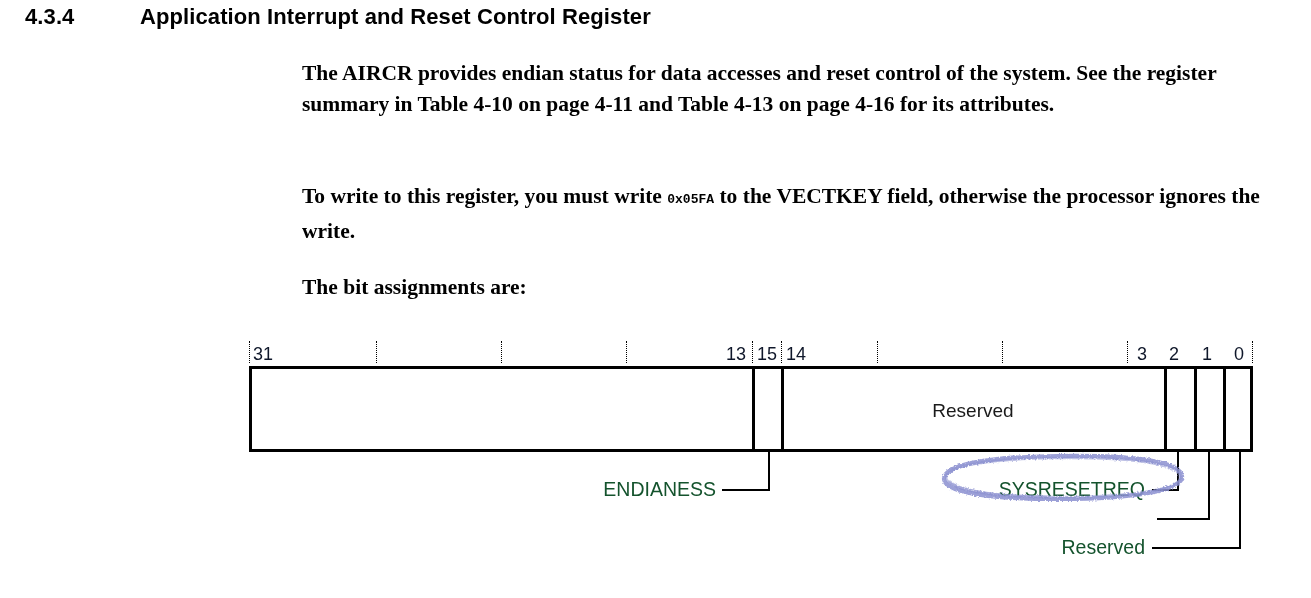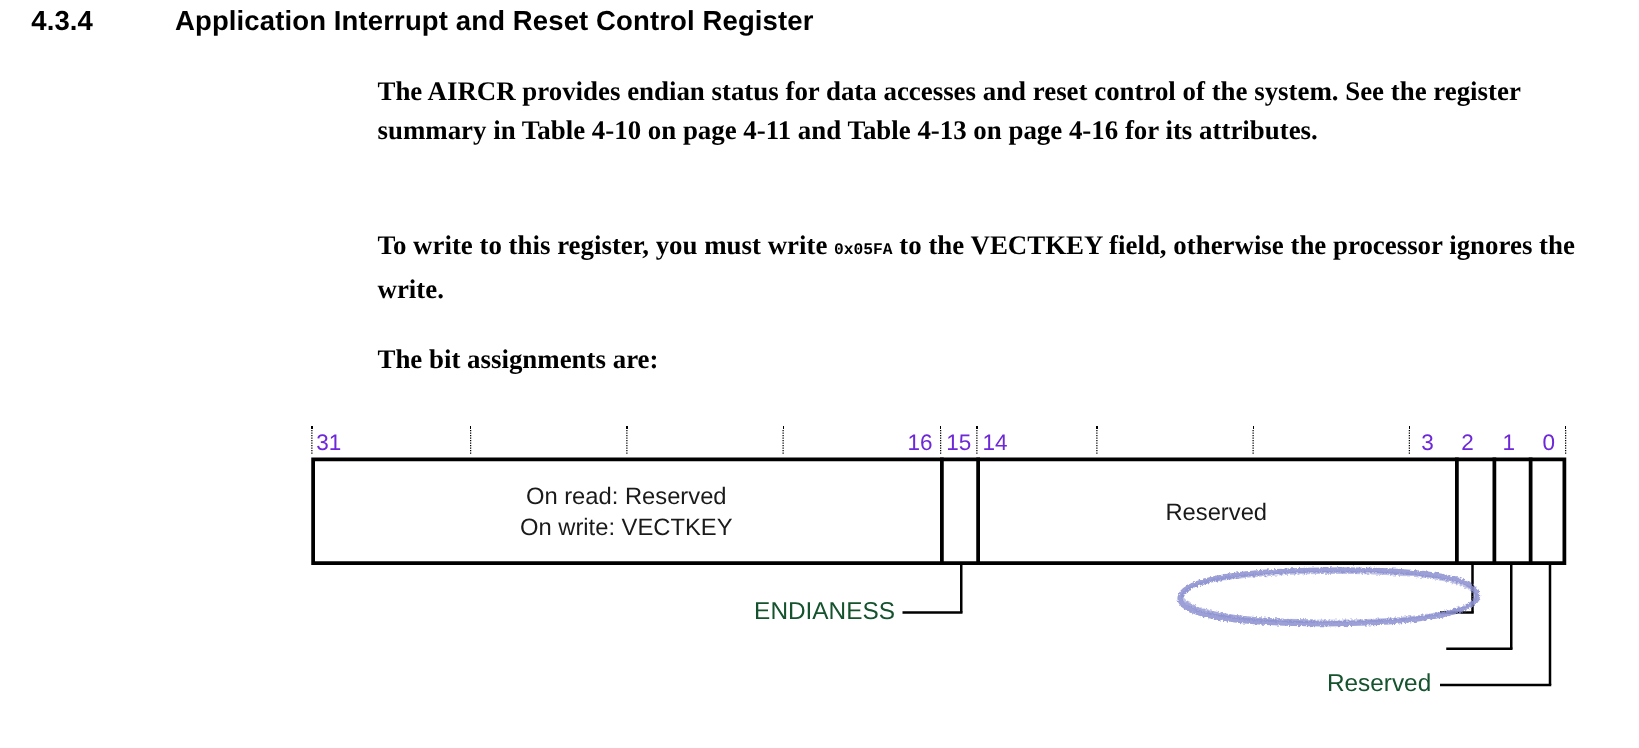--- a/index.html
+++ b/index.html
@@ -60,21 +60,21 @@
     width: 1311px;
     height: 598px;
   }
 
   
   .ruler-num {
     position: absolute;
     font-family: "Liberation Sans", sans-serif;
     font-size: 18px;
     line-height: 18px;
-    color: #6d28d9;
+    color: #0f172a;
     white-space: nowrap;
   }
   
   .tick {
     position: absolute;
     top: 341px;
     width: 0;
     height: 22px;
     border-left: 1.4px dotted #000000;
   }
@@ -167,55 +167,52 @@
   <div class="tick" style="left:501px;"></div>
   <div class="tick" style="left:626px;"></div>
   <div class="tick" style="left:752px;"></div>
   <div class="tick" style="left:781px;"></div>
   <div class="tick" style="left:877px;"></div>
   <div class="tick" style="left:1002px;"></div>
   <div class="tick" style="left:1127px;"></div>
   <div class="tick" style="left:1252px;"></div>
 
   <div class="ruler-num" style="left:253px; top:345px;">31</div>
-  <div class="ruler-num" style="left:726px; top:345px;">16</div>
+  <div class="ruler-num" style="left:726px; top:345px;">13</div>
   <div class="ruler-num" style="left:757px; top:345px;">15</div>
   <div class="ruler-num" style="left:786px; top:345px;">14</div>
   <div class="ruler-num" style="left:1137px; top:345px;">3</div>
   <div class="ruler-num" style="left:1169px; top:345px;">2</div>
   <div class="ruler-num" style="left:1202px; top:345px;">1</div>
   <div class="ruler-num" style="left:1234px; top:345px;">0</div>
 
   <div id="regbox"></div>
 
   <div class="divider" style="left:752px;"></div>
   <div class="divider" style="left:781px;"></div>
   <div class="divider" style="left:1164px;"></div>
   <div class="divider" style="left:1194px;"></div>
   <div class="divider" style="left:1223px;"></div>
 
-  <div class="field-label" style="left:252px; top:385px; width:498px;">
-    <div>On read: Reserved</div>
-    <div>On write: VECTKEY</div>
-  </div>
   <div class="field-label" style="left:784px; top:398px; width:378px;">Reserved</div>
 
   <div class="leader-v" style="left:768px; top:452px; height:38px;"></div>
   <div class="leader-h" style="left:722px; top:489px; width:48px;"></div>
 
   <div class="leader-v" style="left:1177px; top:452px; height:38px;"></div>
   <div class="leader-h" style="left:1152px; top:489px; width:27px;"></div>
 
   <div class="leader-v" style="left:1208px; top:452px; height:67px;"></div>
   <div class="leader-h" style="left:1157px; top:518px; width:53px;"></div>
 
   <div class="leader-v" style="left:1239px; top:452px; height:96px;"></div>
   <div class="leader-h" style="left:1152px; top:547px; width:89px;"></div>
 
   <div class="callout" style="left:386px; top:478px; width:330px;">ENDIANESS</div>
+  <div class="callout" style="left:800px; top:478px; width:345px;">SYSRESETREQ</div>
   <div class="callout" style="left:800px; top:536px; width:345px;">Reserved</div>
 
   <svg id="ellipse" viewBox="0 0 262 50">
     <defs>
       <filter id="rough" x="-20%" y="-40%" width="140%" height="180%">
         <feTurbulence type="fractalNoise" baseFrequency="0.55" numOctaves="3" seed="7" result="noise"></feTurbulence>
         <feDisplacementMap in="SourceGraphic" in2="noise" scale="3.4" xChannelSelector="R" yChannelSelector="G"></feDisplacementMap>
         <feGaussianBlur stdDeviation="0.55"></feGaussianBlur>
       </filter>
     </defs>

